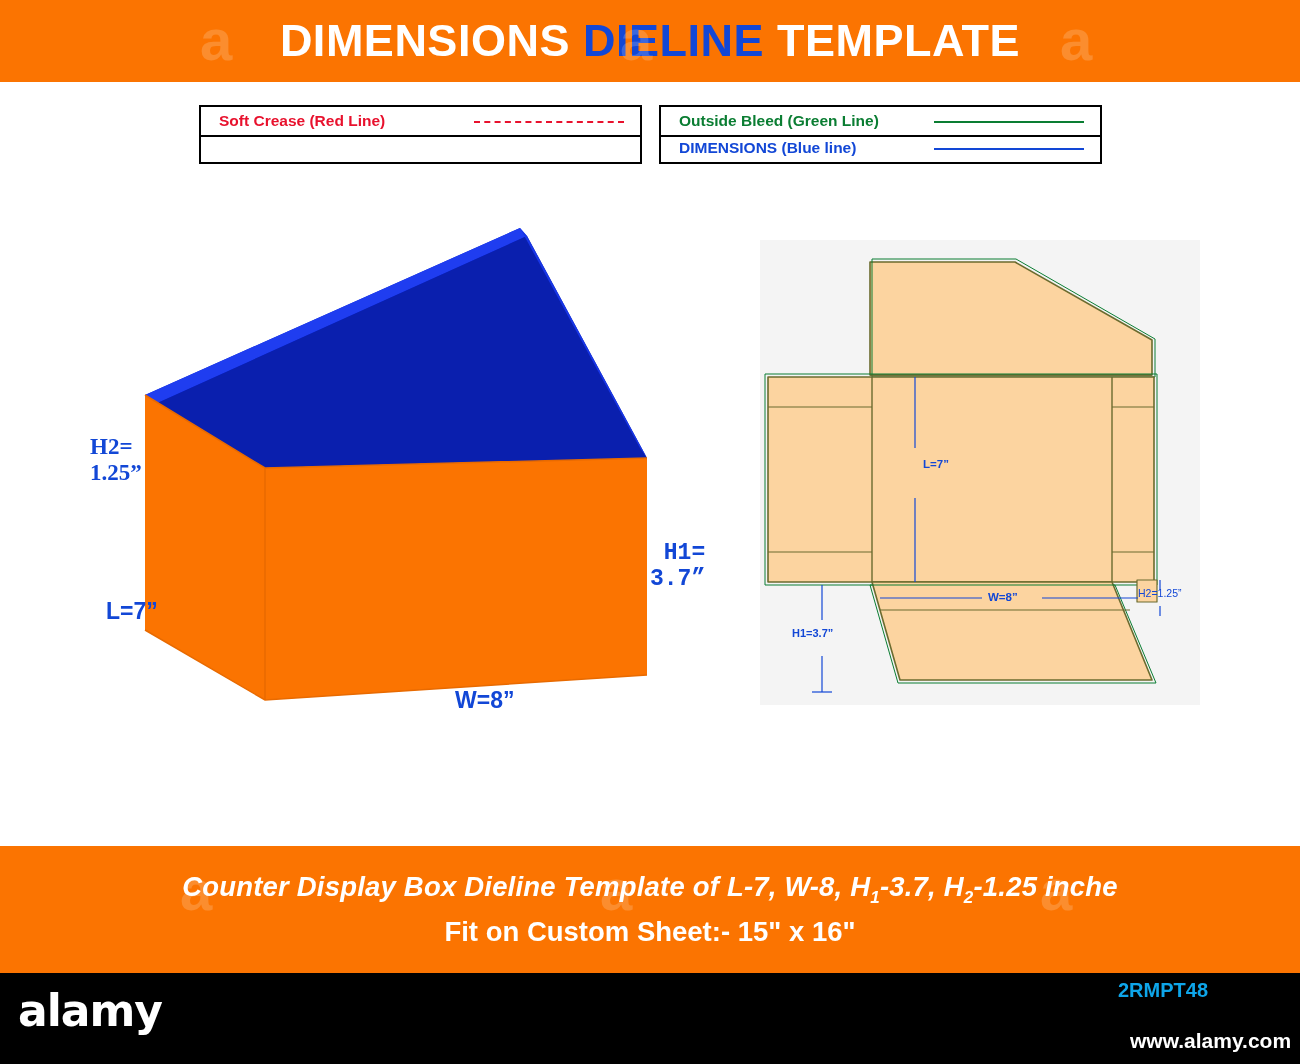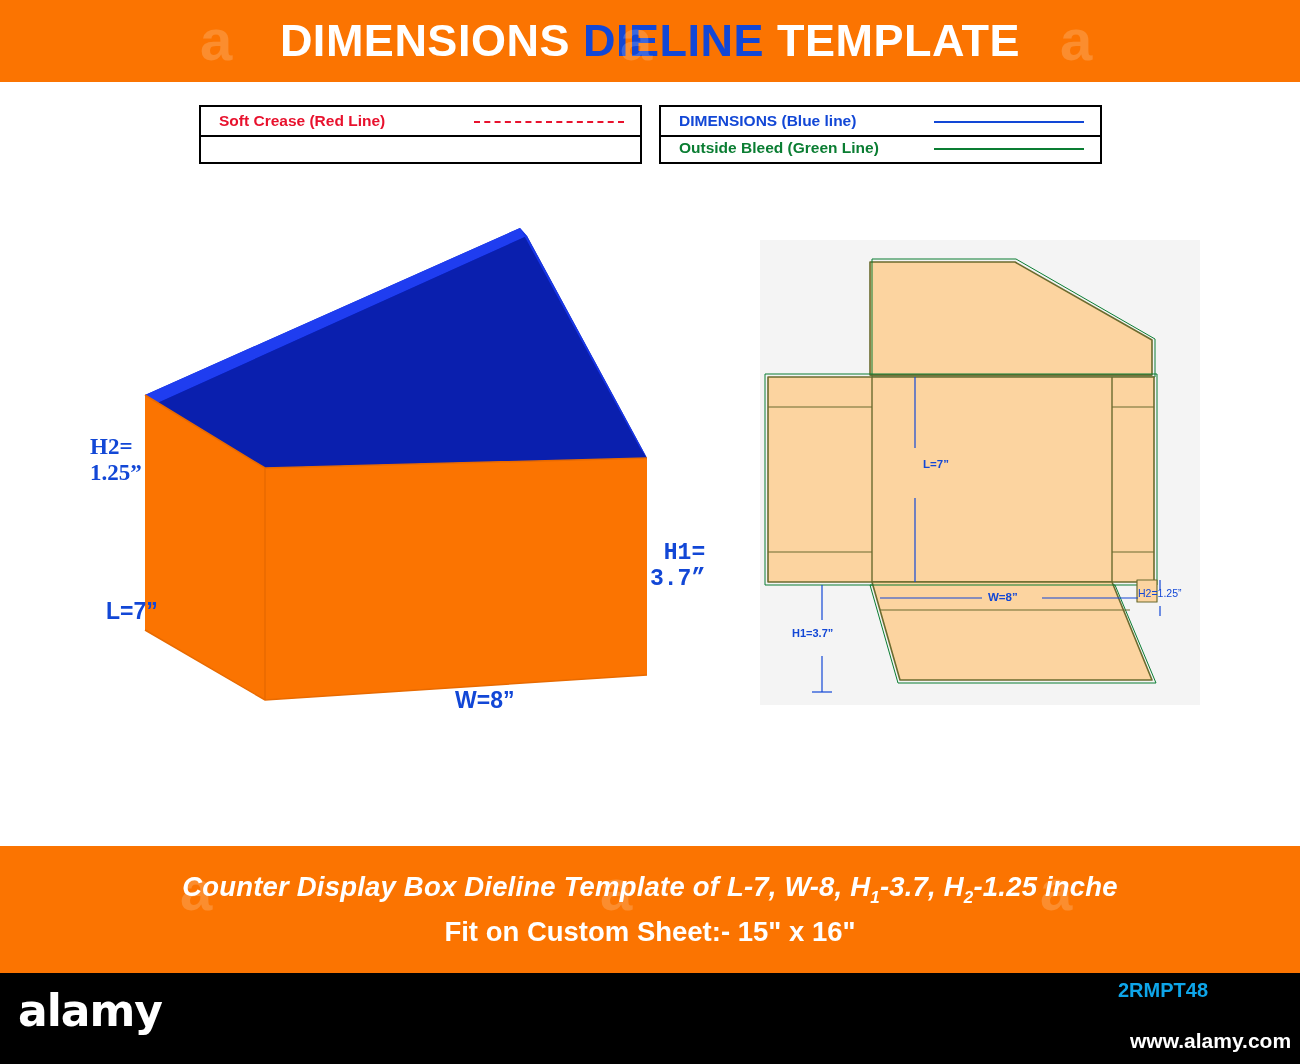--- a/index.html
+++ b/index.html
@@ -102,29 +102,29 @@
     <span class="lbl red">Soft Crease (Red Line)</span>
     <span class="legend-sample">
       <span class="ln dash" style="border-top-color:#e8112d;"></span>
     </span>
   </div>
 </div>
 
 <div class="legend-right">
   <div class="divider-h"></div>
   <div class="legend-row">
+    <span class="lbl grn">Outside Bleed (Green Line)</span>
+    <span class="legend-sample">
+      <span class="ln" style="border-top-color:#0a7d32;"></span>
+    </span>
+  </div>
+  <div class="legend-row">
     <span class="lbl blu">DIMENSIONS (Blue line)</span>
     <span class="legend-sample">
       <span class="ln" style="border-top-color:#1247d6;"></span>
-    </span>
-  </div>
-  <div class="legend-row">
-    <span class="lbl grn">Outside Bleed (Green Line)</span>
-    <span class="legend-sample">
-      <span class="ln" style="border-top-color:#0a7d32;"></span>
     </span>
   </div>
 </div>
 
 <div class="box3d">
   <svg width="680" height="540" viewBox="0 0 680 540">
 
     <polygon points="65,195 440,28 560,248 565,262 178,262" fill="#0b28d6"></polygon>
 
     <polygon points="65,195 440,28 447,36 73,205" fill="#1f3df0"></polygon>

